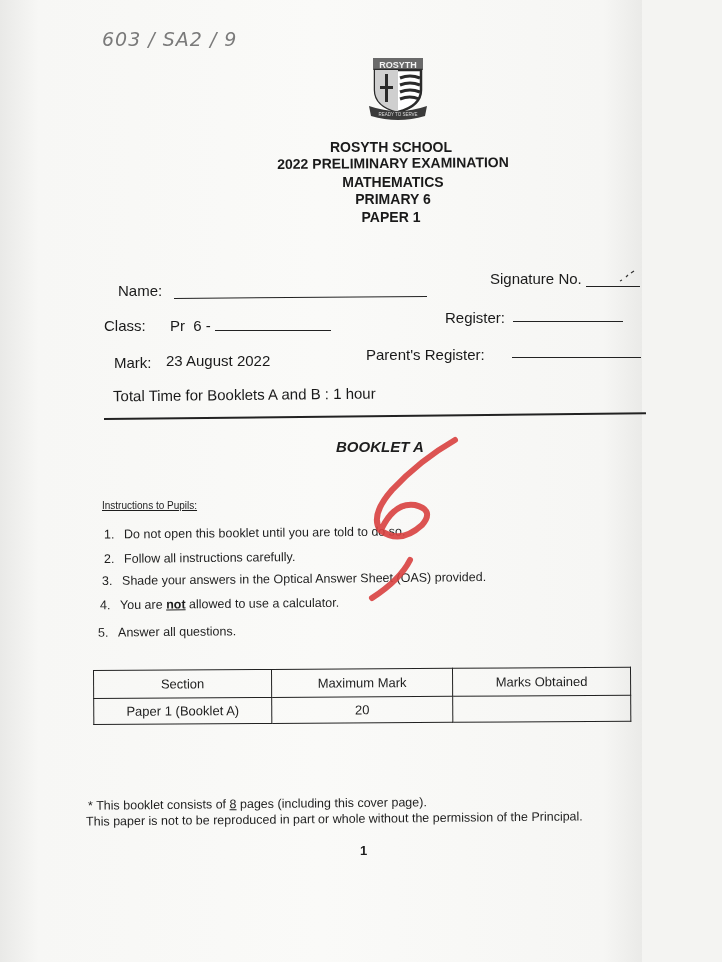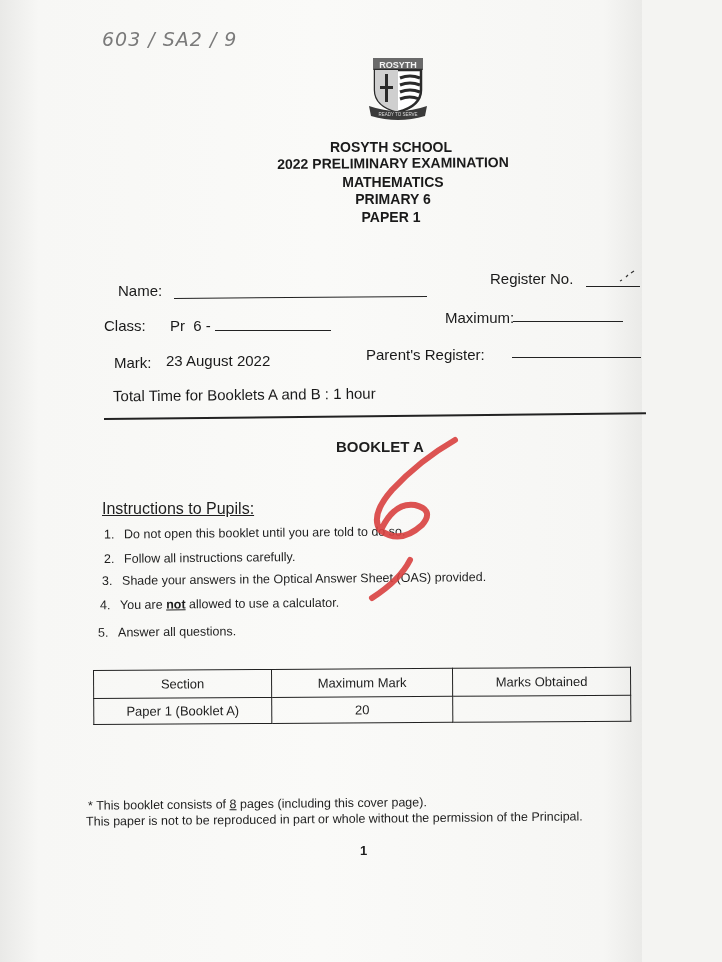--- a/index.html
+++ b/index.html
@@ -19,22 +19,22 @@
       left: 102px; top: 28px; font-family: "DejaVu Sans", sans-serif; font-style: italic;
       font-size: 19px; color: #7a7a7a; letter-spacing: 1px;
     }
     .crest { left: 367px; top: 56px; width: 62px; height: 64px; }
     .hdr {
       left: 0; width: 722px; text-align: center; font-weight: bold; font-size: 14px; color: #1a1a1a;
     }
     .lbl { font-size: 15px; color: #1a1a1a; white-space: nowrap; }
     .line { position: absolute; height: 0; border-top: 1px solid #222; }
     .rule { position: absolute; height: 0; border-top: 2px solid #222; }
-    .booklet { font-weight: bold; font-size: 15px; }
-    .instr-title { font-size: 16px; text-decoration: underline; }
+    .booklet { font-weight: bold; font-size: 15px; font-style: italic; }
+    .instr-title { font-size: 10px; text-decoration: underline; }
     .instr { font-size: 12.5px; white-space: nowrap; }
     .instr .num { display: inline-block; width: 20px; }
     table.marks {
       position: absolute; left: 93px; top: 670px; width: 538px;
       border-collapse: collapse; transform: rotate(-0.35deg); transform-origin: left top;
       font-size: 13px;
     }
     table.marks td, table.marks th {
       border: 1.5px solid #222; font-weight: normal; text-align: center; padding: 0;
     }
@@ -66,33 +66,33 @@
   <div class="abs hdr" style="top:139px; left:30px;">ROSYTH SCHOOL</div>
   <div class="abs hdr" style="top:155px; left:32px; transform:rotate(-0.5deg);">2022 PRELIMINARY EXAMINATION</div>
   <div class="abs hdr" style="top:174px; left:32px;">MATHEMATICS</div>
   <div class="abs hdr" style="top:191px; left:32px;">PRIMARY 6</div>
   <div class="abs hdr" style="top:209px; left:30px;">PAPER 1</div>
 
   <div class="abs lbl" style="left:118px; top:282px;">Name:</div>
   <div class="abs lbl" style="left:176px; top:282px; width:250px; height:16px;"></div>
   <div class="line" style="left:174px; top:297px; width:253px; transform:rotate(-0.4deg);"></div>
 
-  <div class="abs lbl" style="left:490px; top:270px;">Register No.</div>
+  <div class="abs lbl" style="left:490px; top:270px;">Signature No.</div>
   <div class="abs lbl" style="left:586px; top:270px; width:54px; height:16px;"></div>
   <div class="line" style="left:586px; top:286px; width:54px;"></div>
   <svg class="abs" style="left:618px; top:268px;" width="20" height="16">
       <path d="M2 13 L4 12 M8 9 L10 7 M13 5 L16 3" stroke="#333" stroke-width="1.2"></path>
     </svg>
 
   <div class="abs lbl" style="left:104px; top:317px;">Class:</div>
   <div class="abs lbl" style="left:170px; top:317px; white-space:pre;">Pr  6 -</div>
   <div class="abs lbl" style="left:215px; top:314px; width:116px; height:16px;"></div>
   <div class="line" style="left:215px; top:330px; width:116px;"></div>
 
-  <div class="abs lbl" style="left:445px; top:309px;">Maximum:</div>
+  <div class="abs lbl" style="left:445px; top:309px;">Register:</div>
   <div class="abs lbl" style="left:513px; top:306px; width:110px; height:16px;"></div>
   <div class="line" style="left:513px; top:321px; width:110px;"></div>
 
   <div class="abs lbl" style="left:114px; top:354px;">Mark:</div>
   <div class="abs lbl" style="left:166px; top:352px;">23 August 2022</div>
 
   <div class="abs lbl" style="left:366px; top:346px;">Parent's Register:</div>
   <div class="abs lbl" style="left:512px; top:342px; width:129px; height:16px;"></div>
   <div class="line" style="left:512px; top:357px; width:129px;"></div>
 

